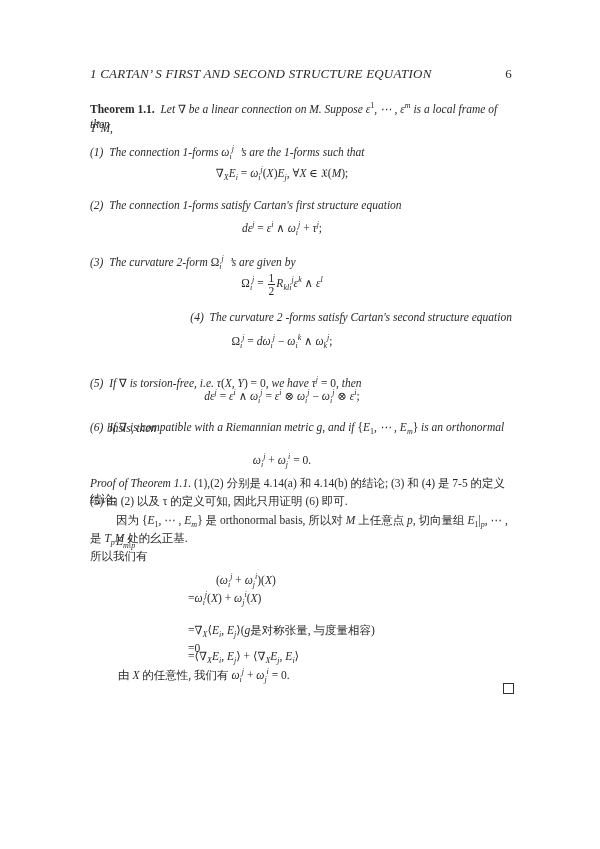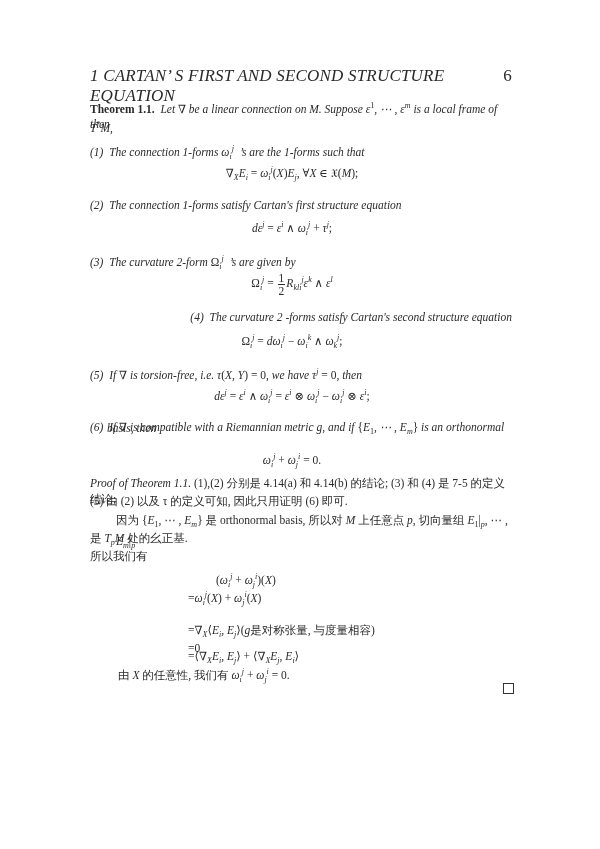--- a/index.html
+++ b/index.html
@@ -1,23 +1,23 @@
 <!DOCTYPE html>
 <html><head>
 <meta charset="utf-8">
 <style>
   html, body { margin: 0; padding: 0; background: #ffffff; }
   body { width: 600px; height: 849px; position: relative; overflow: hidden;
          font-family: "Liberation Serif", "DejaVu Serif", serif; color: #2a2a2a; }
   .abs { position: absolute; }
   .it { font-style: italic; }
-  .header { top: 66px; left: 90px; width: 422px; font-size: 17px; font-style: italic; letter-spacing: 0.2px; }
+  .header { top: 66px; left: 90px; width: 422px; font-size: 13px; font-style: italic; letter-spacing: 0.2px; }
   .header .pnum { position: absolute; right: 0; top: 0; font-style: normal; }
   .line { left: 90px; width: 422px; font-size: 11.5px; line-height: 16px; }
-  .eq { left: 14px; width: 556px; text-align: center; font-size: 11.5px; font-style: italic; }
+  .eq { left: 4px; width: 556px; text-align: center; font-size: 11.5px; font-style: italic; }
   .eq .up { font-size: 8px; vertical-align: 5px; font-style: italic; }
   .eq .dn { font-size: 8px; vertical-align: -3px; font-style: italic; }
   .up { font-size: 8px; vertical-align: 5px; }
   .dn { font-size: 8px; vertical-align: -3px; }
   .rm { font-style: normal; }
   b.thm { font-weight: bold; font-style: normal; }
   .frac { display: inline-block; vertical-align: middle; text-align: center; font-style: normal; line-height: 12px; margin: 0 1px; }
   .frac span { display: block; }
   .frac .num { border-bottom: 1px solid #2a2a2a; padding: 0 1px; }
   .calc { left: 188px; font-size: 11.5px; line-height: 17.5px; }
@@ -58,21 +58,21 @@
   <span class="rm">Ω</span><span class="dn">i</span><span class="up">j</span> <span class="rm">=</span> <span class="frac"><span class="num">1</span><span>2</span></span>R<span class="dn">kli</span><span class="up">j</span>ε<span class="up">k</span> <span class="rm">∧</span> ε<span class="up">l</span>
 </div>
 
 <div class="abs line it" style="top:309px;text-align:right;">
   <span>(4)</span>&nbsp; <span>The curvature 2 -forms satisfy Cartan's second structure equation</span>
 </div>
 <div class="abs eq" style="top:333px;">
   <span class="rm">Ω</span><span class="dn">i</span><span class="up">j</span> <span class="rm">=</span> dω<span class="dn">i</span><span class="up">j</span> <span class="rm">−</span> ω<span class="dn">i</span><span class="up">k</span> <span class="rm">∧</span> ω<span class="dn">k</span><span class="up">j</span><span class="rm">;</span>
 </div>
 
-<div class="abs line it" style="top:364px;">
+<div class="abs line it" style="top:372px;font-family:Liberation Serif, serif;">
   <span>(5)</span>&nbsp; If <span class="rm">∇</span> is torsion-free, i.e. τ<span class="rm">(</span>X, Y<span class="rm">) = 0</span>, we have τ<span class="up">j</span> <span class="rm">= 0</span>, then
 </div>
 <div class="abs eq" style="top:388px;">
   dε<span class="up">j</span> <span class="rm">=</span> ε<span class="up">i</span> <span class="rm">∧</span> ω<span class="dn">i</span><span class="up">j</span> <span class="rm">=</span> ε<span class="up">i</span> <span class="rm">⊗</span> ω<span class="dn">i</span><span class="up">j</span> <span class="rm">−</span> ω<span class="dn">i</span><span class="up">j</span> <span class="rm">⊗</span> ε<span class="up">i</span><span class="rm">;</span>
 </div>
 
 <div class="abs line it" style="top:419px;">
   <span>(6)</span>&nbsp; If <span class="rm">∇</span> is compatible with a Riemannian metric g, and if <span class="rm">{</span>E<span class="dn rm">1</span>, ⋯ , E<span class="dn">m</span><span class="rm">}</span> is an orthonormal
 </div>
 <div class="abs line it" style="top:420px; left:107px;">basis, then</div>

